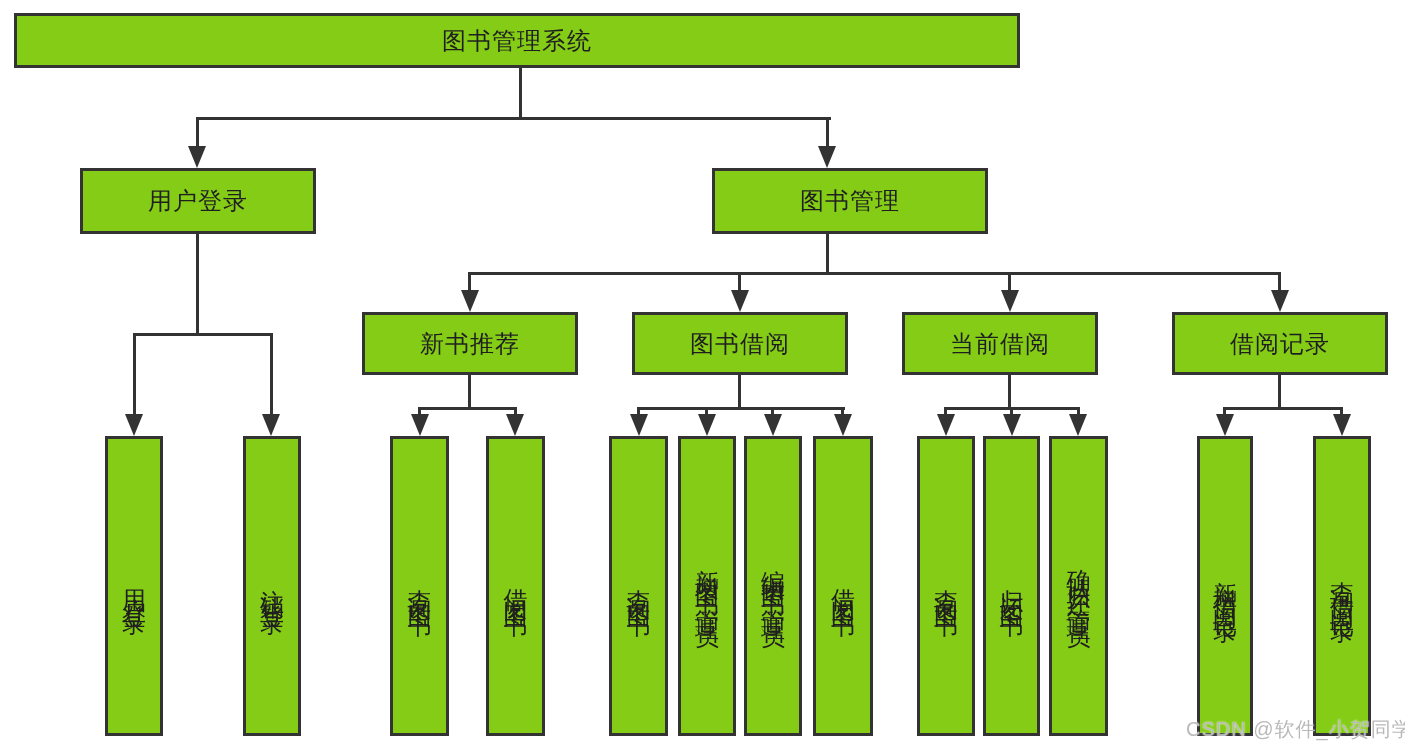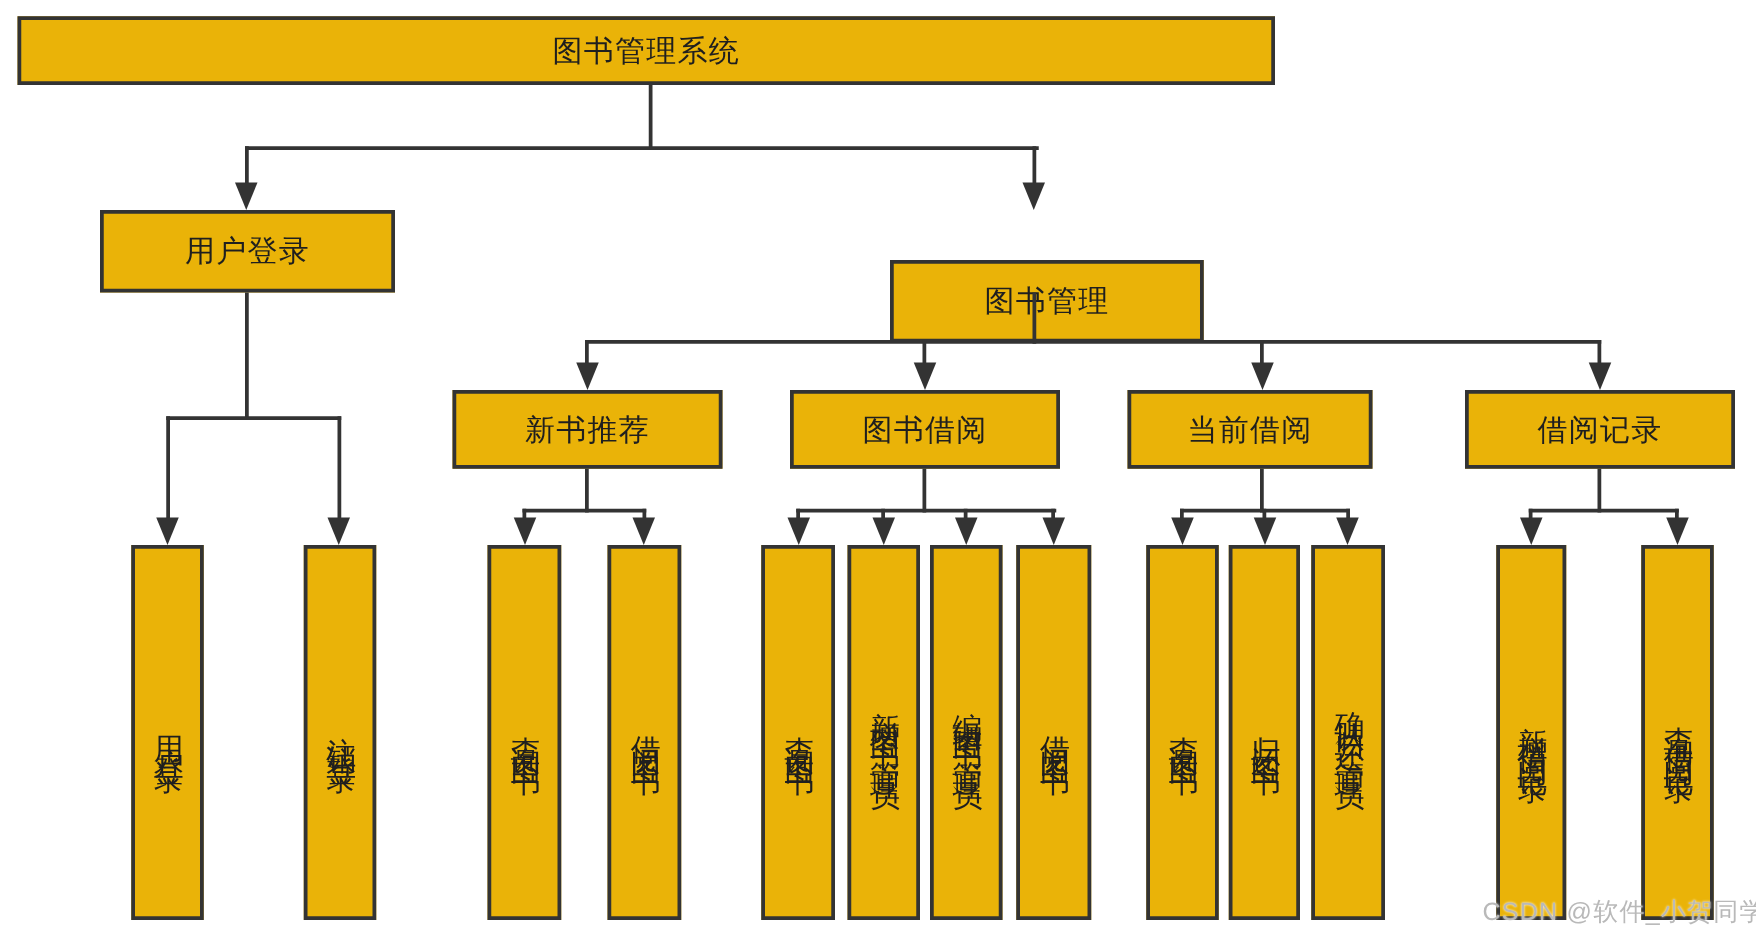--- a/index.html
+++ b/index.html
@@ -11,21 +11,21 @@
   .stage {
     position: relative;
     width: 1405px;
     height: 747px;
     background: #ffffff;
     overflow: hidden;
   }
   .box {
     position: absolute;
     box-sizing: border-box;
-    background: #eab308;
+    background: #84cc16;
     border: 3px solid #333333;
     display: flex;
     align-items: center;
     justify-content: center;
     color: #1f1f1f;
   }
   .hlabel {
     font-size: 24px;
     letter-spacing: 1px;
     white-space: nowrap;
@@ -67,21 +67,21 @@
 <div class="stage">
 
   <div class="box" style="left:14px;top:13px;width:1006px;height:55px;">
     <span class="hlabel">图书管理系统</span>
   </div>
 
   <div class="box" style="left:80px;top:168px;width:236px;height:66px;">
     <span class="hlabel">用户登录</span>
   </div>
 
-  <div class="box" style="left:712px;top:168px;width:251px;height:66px;margin-top:40px;">
+  <div class="box" style="left:712px;top:168px;width:276px;height:66px;">
     <span class="hlabel">图书管理</span>
   </div>
 
   <div class="box" style="left:632px;top:312px;width:216px;height:63px;">
     <span class="hlabel">图书借阅</span>
   </div>
 
   <div class="box" style="left:362px;top:312px;width:216px;height:63px;">
     <span class="hlabel">新书推荐</span>
   </div>

